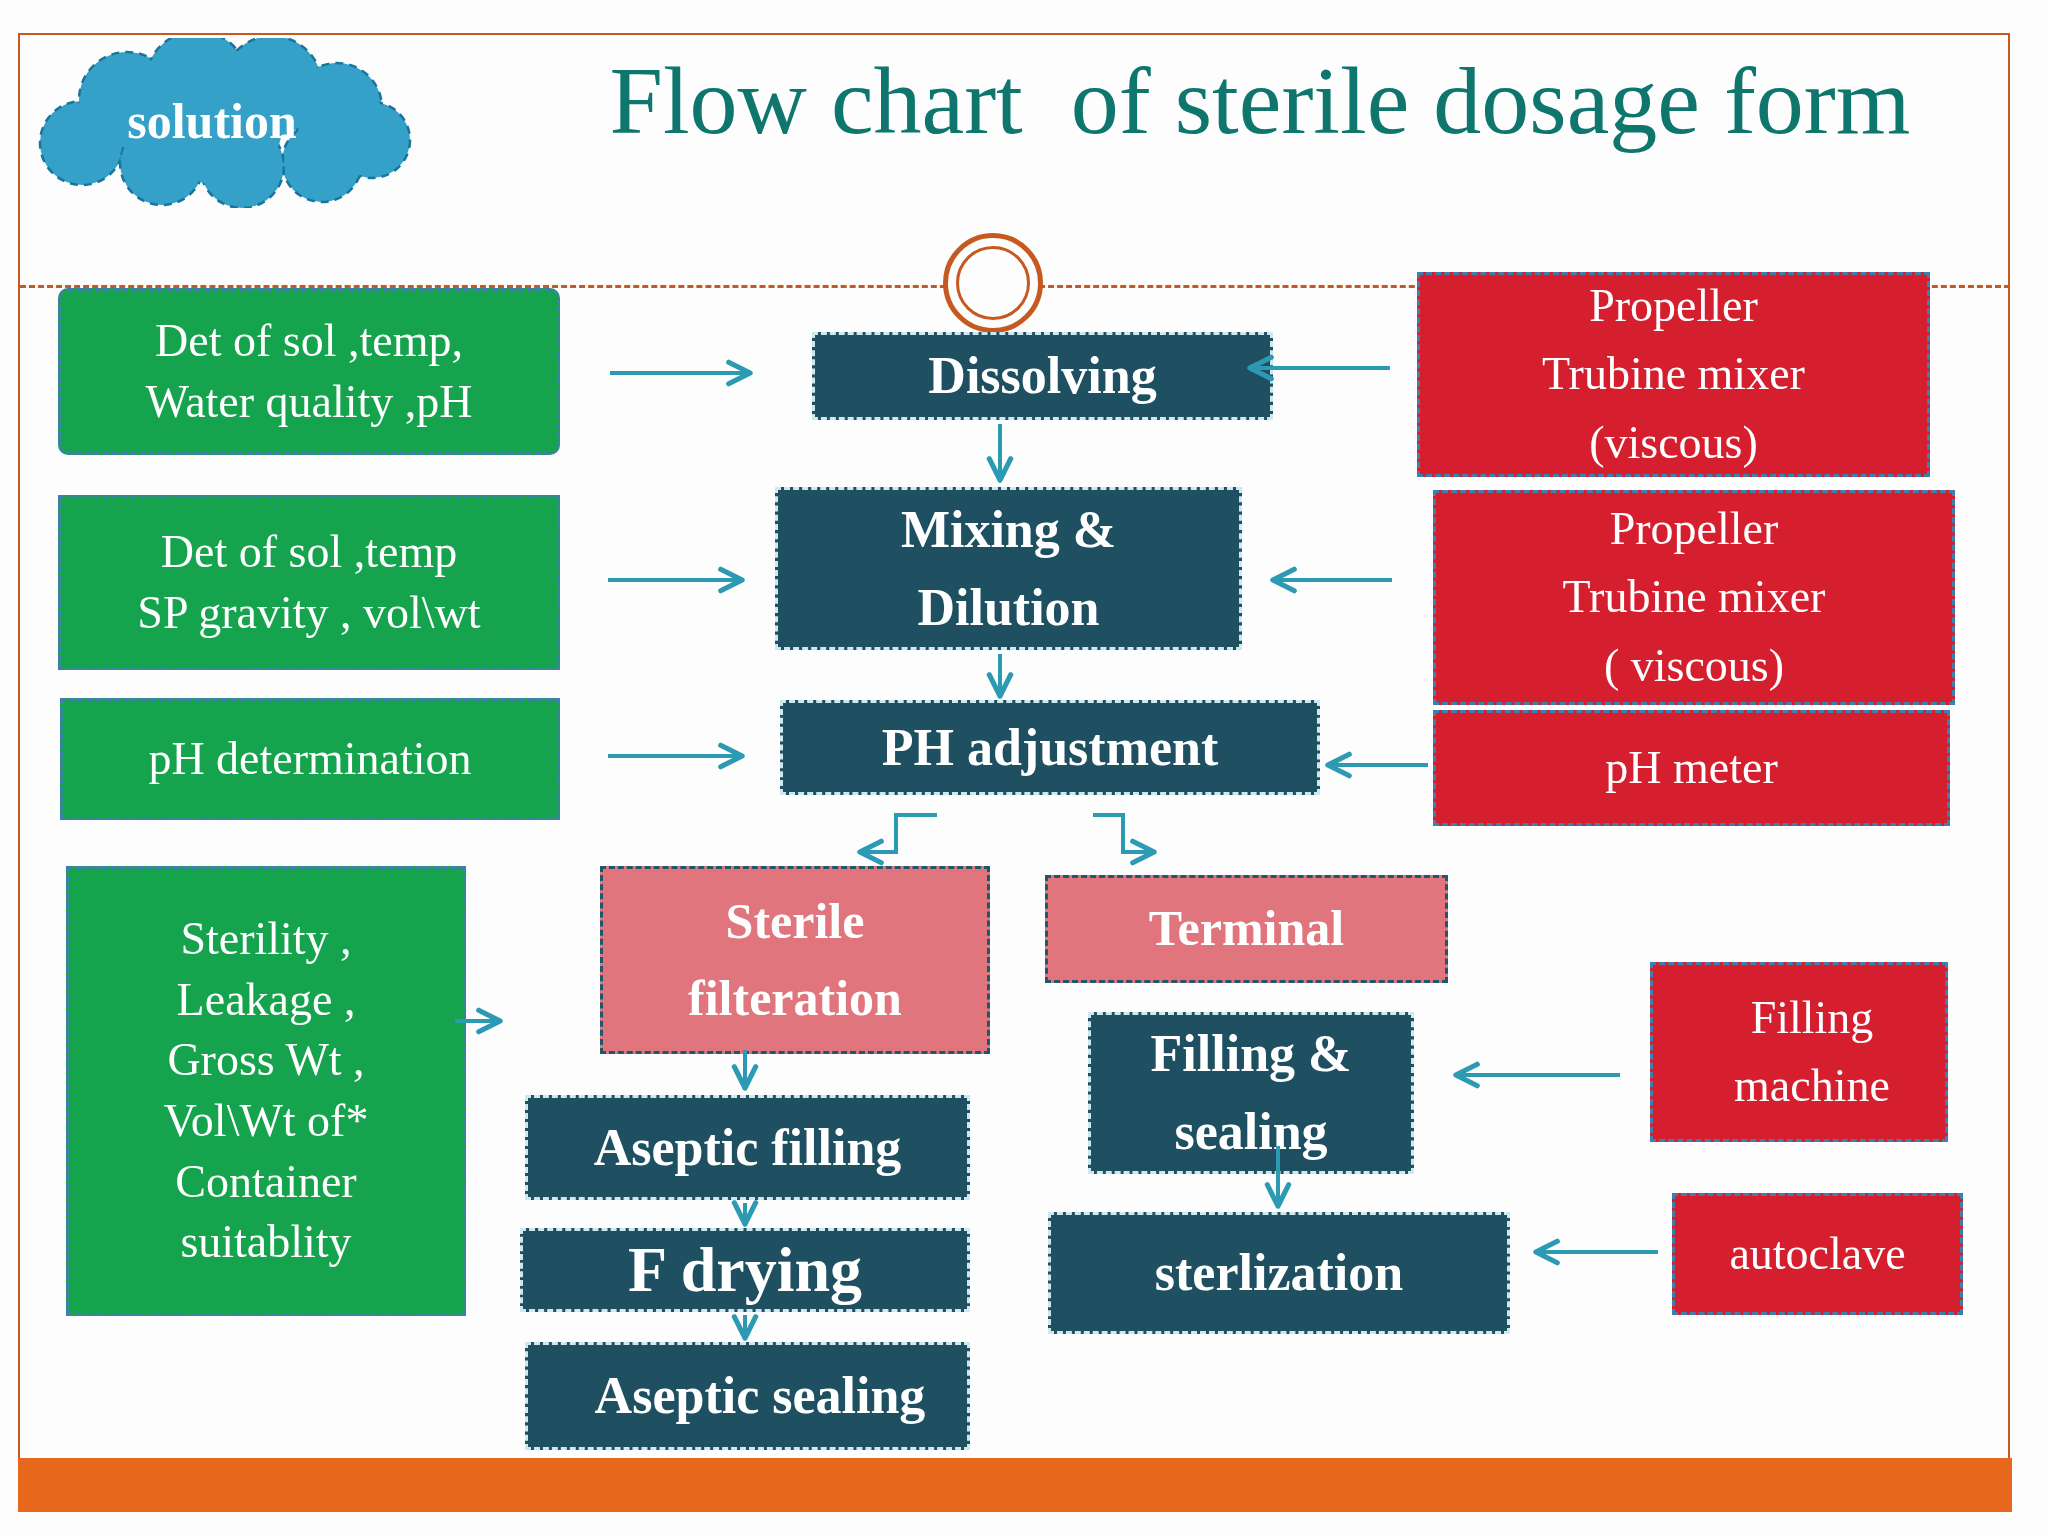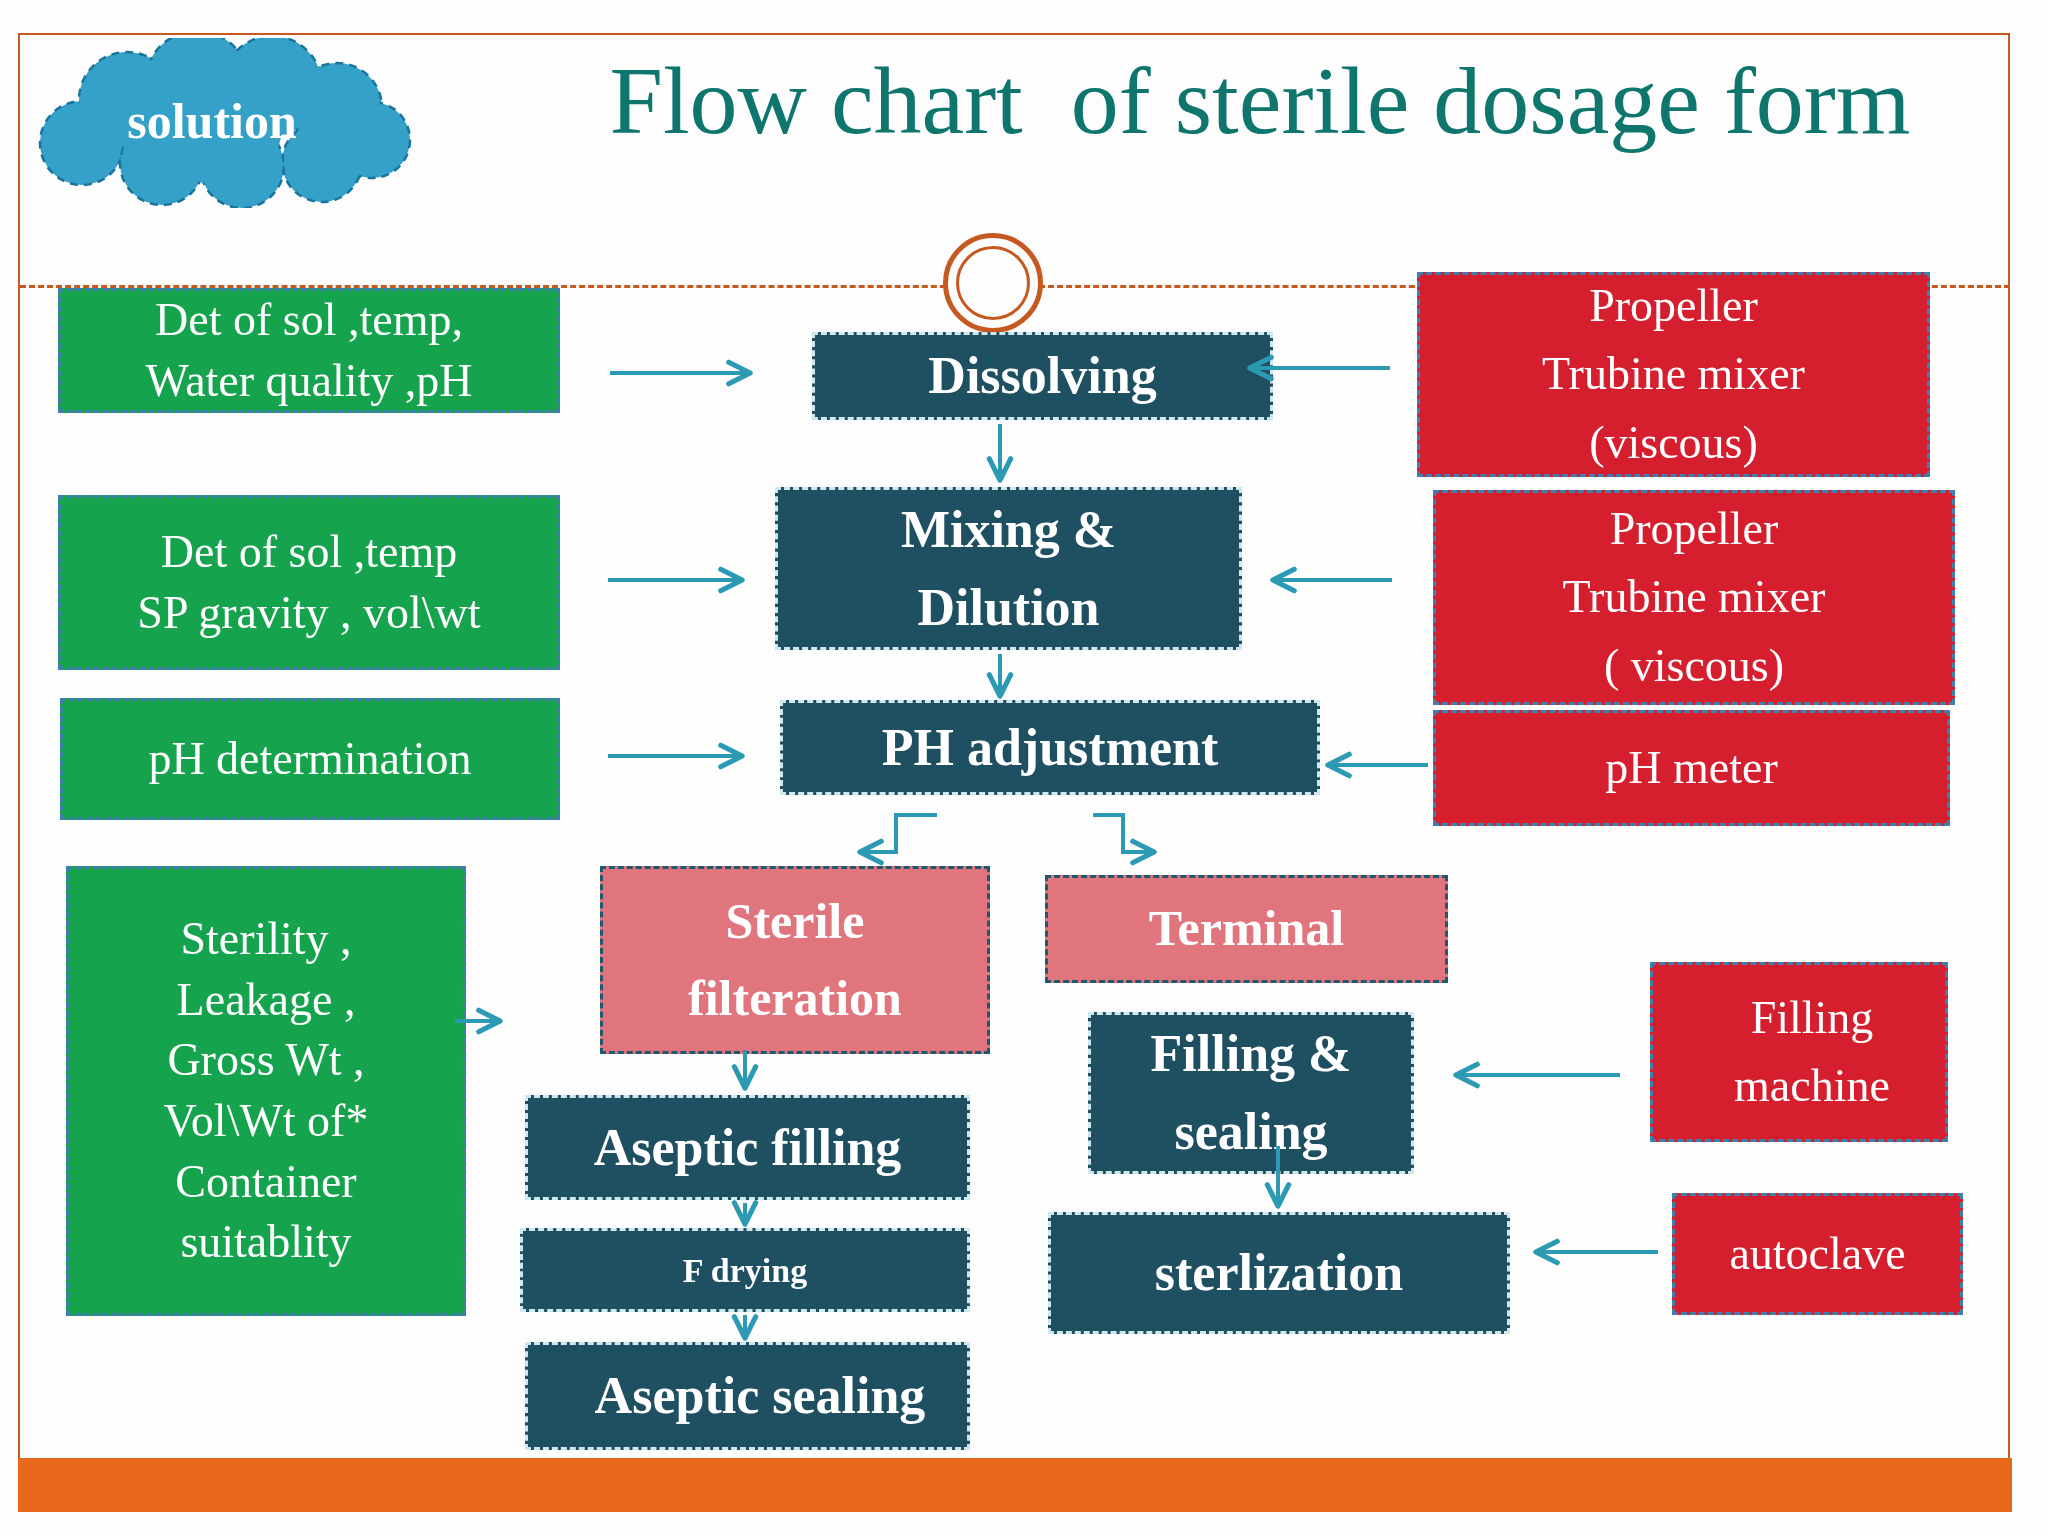--- a/index.html
+++ b/index.html
@@ -63,21 +63,21 @@
   </div>
   <div class="cloud-label">solution</div>
 
   <div class="title">Flow chart  of sterile dosage form</div>
 
   <div class="sep"></div>
   <div class="ornament-outer">
     <div class="ornament-inner"></div>
   </div>
 
-  <div class="box green" style="left:58px;top:288px;width:502px;height:125px;">
+  <div class="box green" style="left:58px;top:288px;width:502px;height:167px;border-radius:10px;">
     <span>Det of sol ,temp,</span>
     <span>Water quality ,pH</span>
   </div>
   <div class="box green" style="left:58px;top:495px;width:502px;height:175px;">
     <span>Det of sol ,temp</span>
     <span>SP gravity , vol\wt</span>
   </div>
   <div class="box green" style="left:60px;top:698px;width:500px;height:122px;">
     <span>pH determination</span>
   </div>
@@ -96,21 +96,21 @@
   <div class="box teal" style="left:775px;top:487px;width:467px;height:163px;">
     <span>Mixing &amp;</span>
     <span>Dilution</span>
   </div>
   <div class="box teal" style="left:780px;top:700px;width:540px;height:95px;">
     <span>PH adjustment</span>
   </div>
   <div class="box teal" style="left:525px;top:1095px;width:445px;height:105px;">
     <span>Aseptic filling</span>
   </div>
-  <div class="box teal" style="left:520px;top:1228px;width:450px;height:84px;font-size:34px;">
+  <div class="box teal" style="left:520px;top:1228px;width:450px;height:84px;font-size:64px;">
     <span>F drying</span>
   </div>
   <div class="box teal" style="left:525px;top:1342px;width:445px;height:108px;padding-left:25px;">
     <span>Aseptic sealing</span>
   </div>
   <div class="box teal" style="left:1088px;top:1012px;width:326px;height:162px;">
     <span>Filling &amp;</span>
     <span>sealing</span>
   </div>
   <div class="box teal" style="left:1048px;top:1212px;width:462px;height:122px;">

